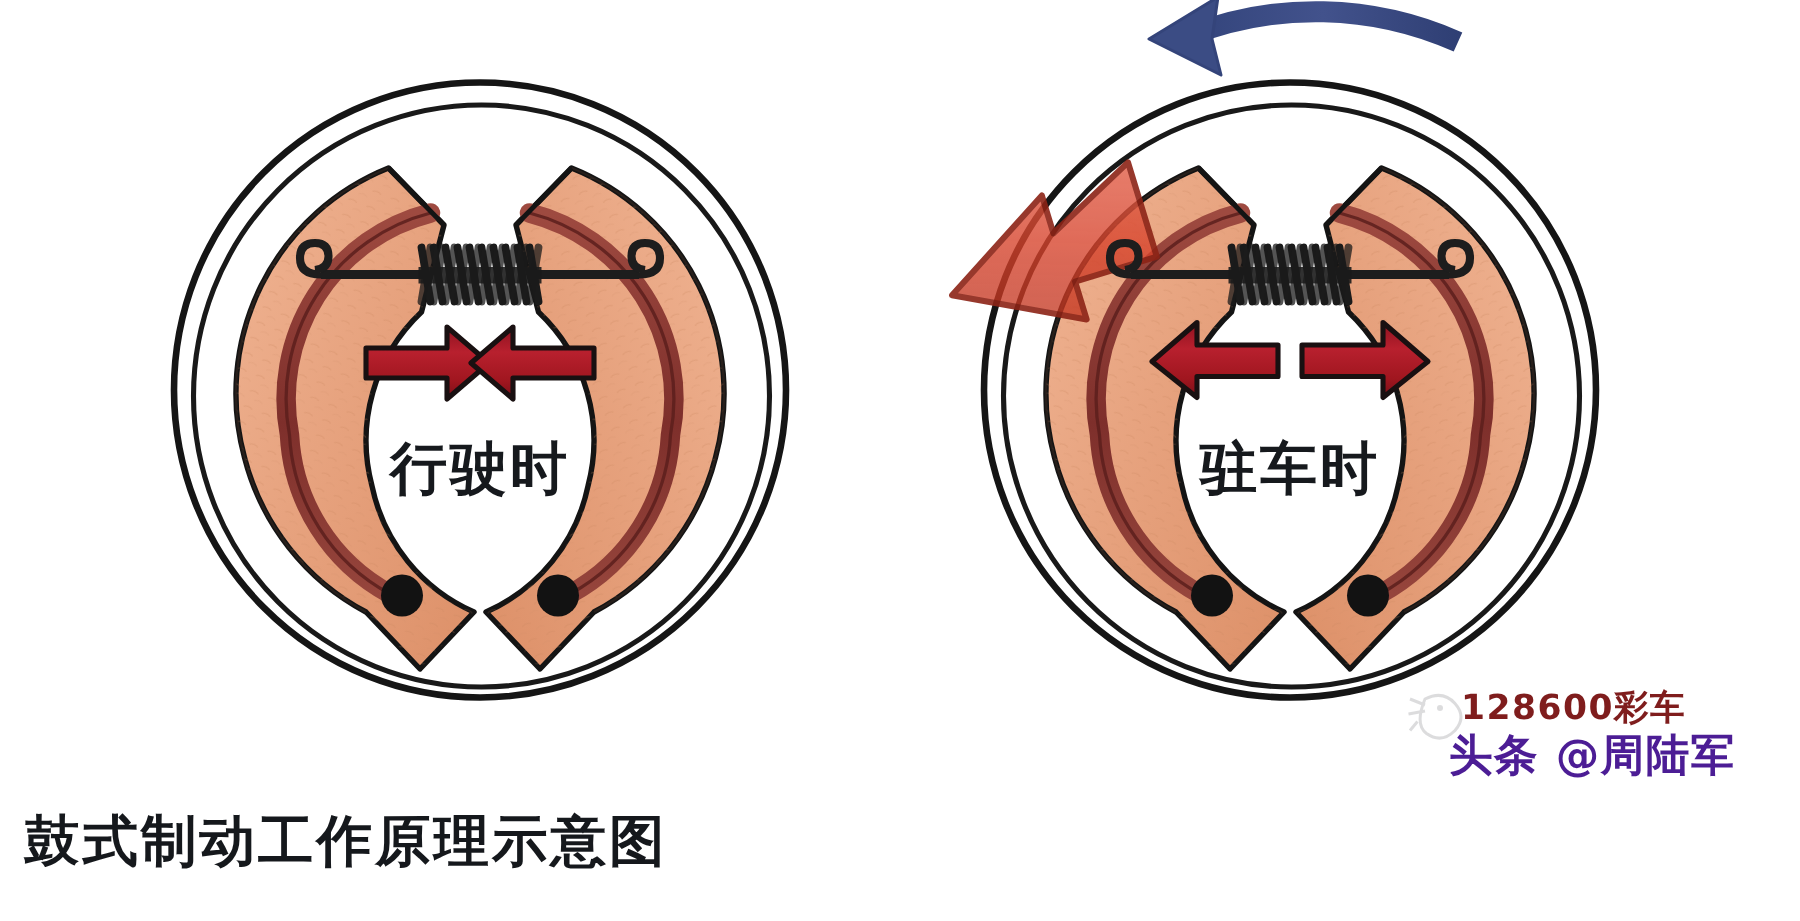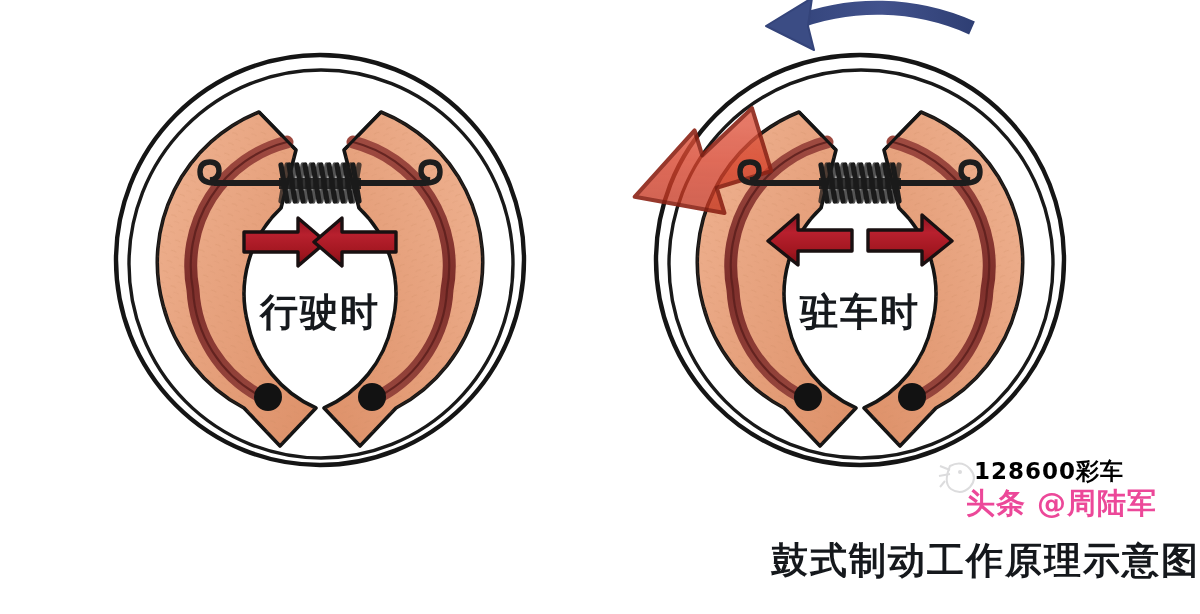--- a/index.html
+++ b/index.html
@@ -10,51 +10,51 @@
     font-family:"Liberation Sans","DejaVu Sans",sans-serif;
     overflow:hidden;
     position:relative;
   }
   #stage{position:absolute;left:0;top:0;width:1200px;height:534px;}
   svg.figure{position:absolute;left:0;top:0;width:1200px;height:614px;}
   .cap{
     position:absolute;
     left:16px;right:0;
     top:536px;
-    text-align:right;
+    text-align:left;
     font-family:"DejaVu Sans","Liberation Sans",sans-serif;
     font-size:37px;
     font-weight:700;
     color:#15181c;
     letter-spacing:2px;
     white-space:nowrap;
   }
   .wm{
     position:absolute;
     right:14px;
     bottom:6px;
     width:250px;
     height:74px;
   }
   .wm-top{
     position:absolute;
     left:38px;top:2px;
     font-size:23px;
     font-weight:700;
-    color:#000000;
+    color:#7f1d1d;
     letter-spacing:1px;
     font-family:"DejaVu Sans","Liberation Sans",sans-serif;
     white-space:nowrap;
   }
   .wm-main{
     position:absolute;
     left:30px;bottom:4px;
     font-size:29px;
     font-weight:700;
-    color:#ec4899;
+    color:#4c1d95;
     letter-spacing:1px;
     font-family:"DejaVu Sans","Liberation Sans",sans-serif;
     white-space:nowrap;
   }
   .wm-bird{
     position:absolute;
     left:0px;top:4px;
     width:44px;height:38px;
     opacity:.30;
   }

